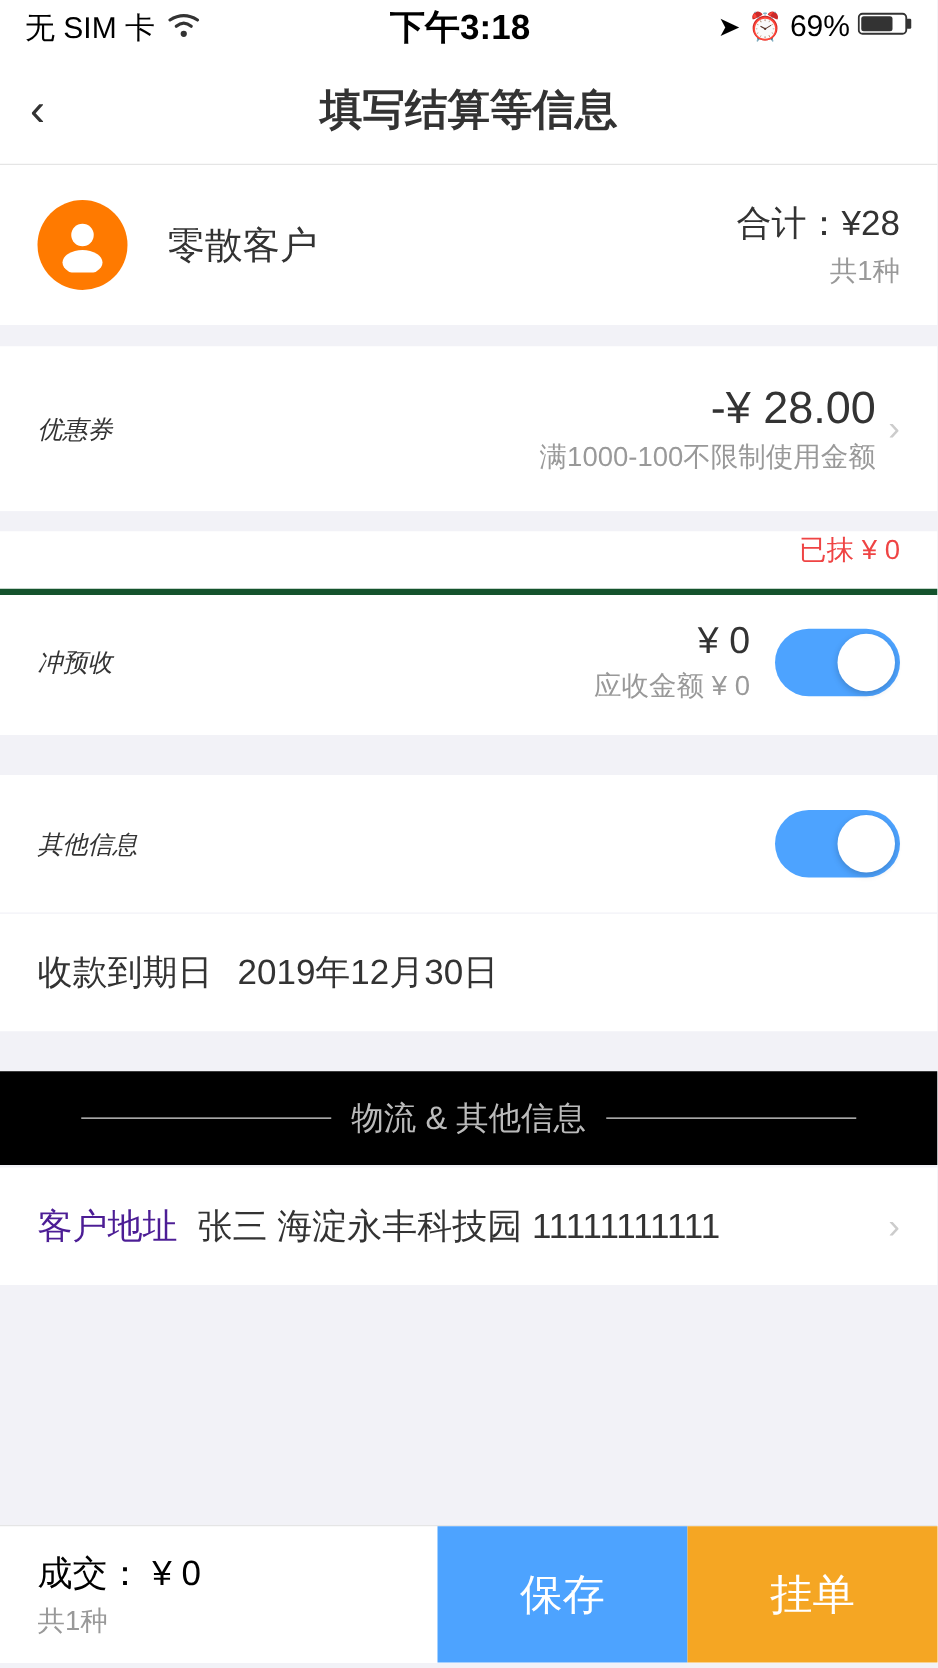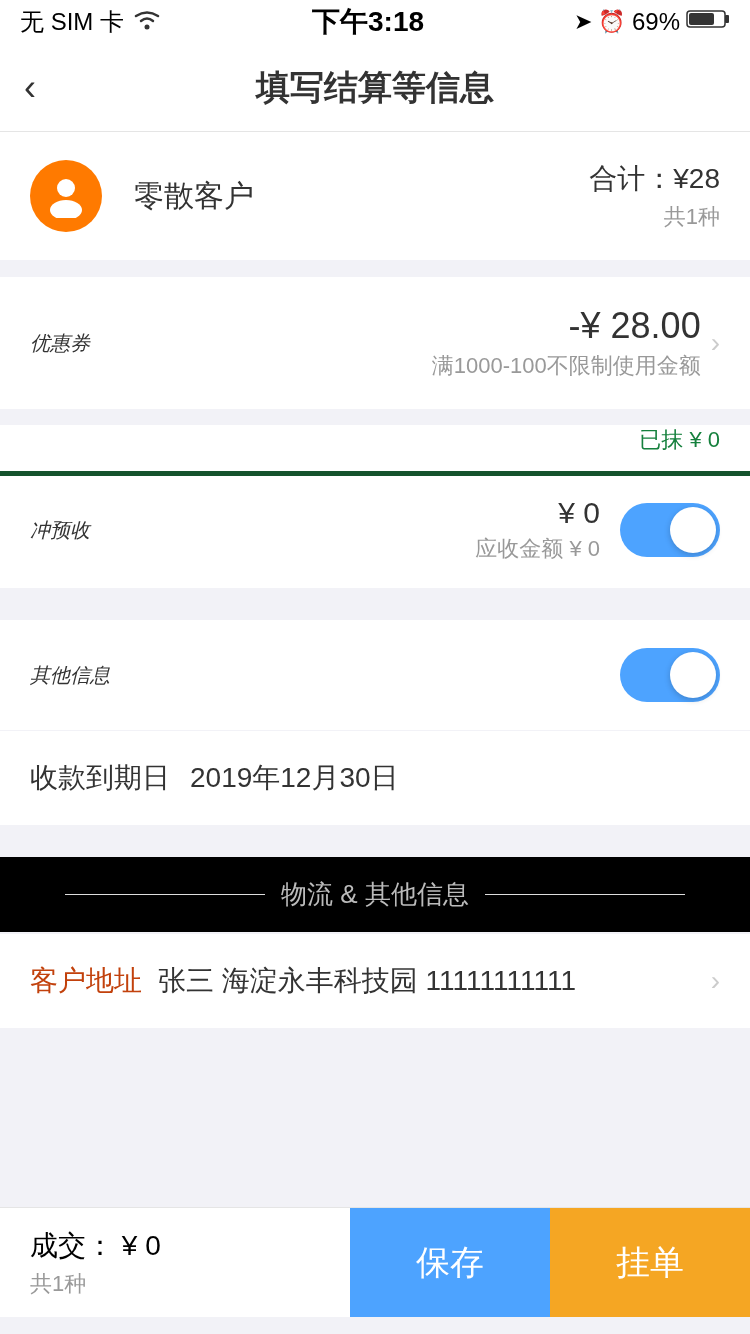--- a/index.html
+++ b/index.html
@@ -121,21 +121,21 @@
     .round-btn {
       border: 1px solid #ccc;
       border-radius: 8px;
       padding: 8px 20px;
       font-size: 26px;
       color: #666;
       background: #fff;
     }
     .already-deducted {
       font-size: 22px;
-      color: #15803d;
+      color: #ef4444;
       text-align: right;
       padding: 0 30px 16px;
     }
 
     
     .prereceive-row {
       display: flex;
       align-items: center;
       justify-content: space-between;
       padding: 20px 30px 24px;
@@ -221,28 +221,28 @@
 
     
     .address-row {
       display: flex;
       align-items: center;
       justify-content: space-between;
       padding: 28px 30px;
       background: #fff;
       margin-top: 2px;
     }
-    .address-label { font-size: 28px; color: #c2410c; flex-shrink: 0; }
+    .address-label { font-size: 28px; color: #4c1d95; flex-shrink: 0; }
     .address-value { font-size: 28px; color: #333; flex: 1; margin: 0 16px; }
     .address-chevron { color: #ccc; font-size: 28px; }
 
     
     .bottom-bar {
       position: fixed;
-      bottom: 17px;
+      bottom: 4px;
       left: 0;
       width: 750px;
       height: 110px;
       display: flex;
       background: #fff;
       border-top: 1px solid #e5e5e5;
     }
     .bottom-info {
       display: flex;
       flex-direction: column;

